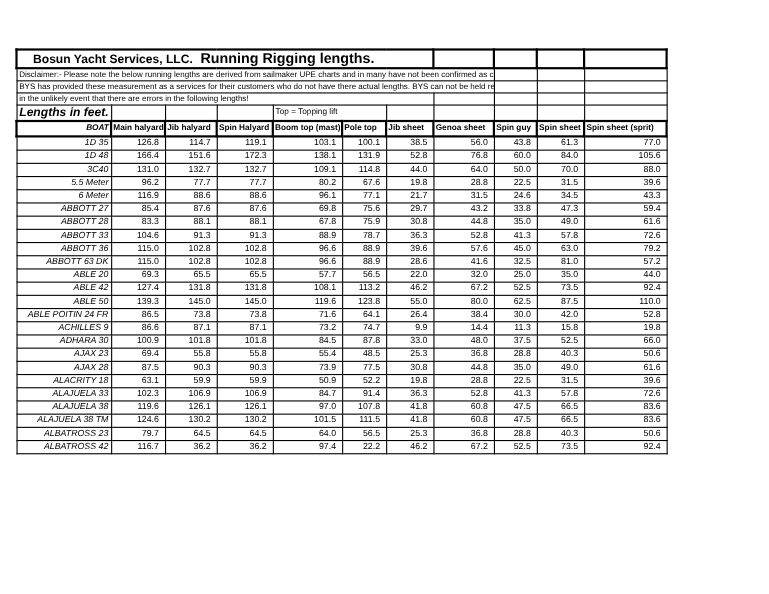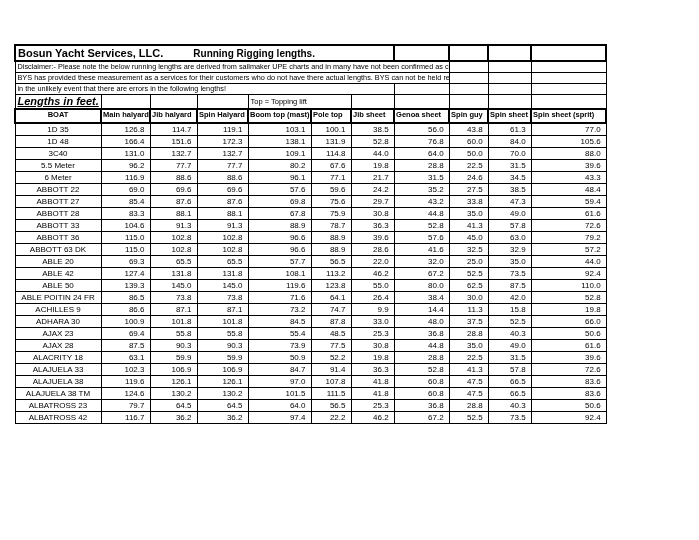--- a/index.html
+++ b/index.html
@@ -14,34 +14,34 @@
     overflow:hidden;white-space:nowrap;vertical-align:middle;
   }
   colgroup col.c0{width:86px}  colgroup col.c1{width:49px}
   colgroup col.c2{width:47px}  colgroup col.c3{width:51px}
   colgroup col.c4{width:63px}  colgroup col.c5{width:40px}
   colgroup col.c6{width:43px}  colgroup col.c7{width:55px}
   colgroup col.c8{width:39px}  colgroup col.c9{width:43px}
   colgroup col.c10{width:75px}
 
   tr.title-row td{border:2px solid #000;height:14px;}
-  .title-company{font-size:11px;font-weight:bold;}
-  .title-sub{font-size:10px;font-weight:bold;margin-left:30px;}
+  .title-company{font-size:11px;font-weight:bold;margin-left:12px;}
+  .title-sub{font-size:13px;font-weight:bold;margin-left:7px;}
 
   tr.disc td{font-size:7.3px;height:10px;}
   tr.lengths td{height:12px;}
-  .lengths-note{font-size:11px;font-weight:bold;font-style:italic;text-decoration:underline;}
+  .lengths-note{font-size:11px;font-weight:bold;font-style:italic;}
   .legend{font-size:7.5px;margin-top:28px;}
 
   tr.header-row td{
     font-weight:bold;font-size:7.5px;border:2px solid #000;height:12px;padding:0 1px;
   }
   tr.data td{height:11px;}
   td.num{text-align:right;padding-right:5px;}
-  td.boat{text-align:center;}
+  td.boat{text-align:right;font-style:italic;}
 </style>
 </head>
 <body>
 
 <div class="sheet">
   <table>
     <colgroup>
       <col class="c0">
         <col class="c1">
         <col class="c2">
@@ -169,33 +169,20 @@
           <td class="num">88.6</td>
           <td class="num">96.1</td>
           <td class="num">77.1</td>
           <td class="num">21.7</td>
           <td class="num">31.5</td>
           <td class="num">24.6</td>
           <td class="num">34.5</td>
           <td class="num">43.3</td>
         </tr>
         <tr class="data">
-          <td class="boat">ABBOTT 22</td>
-          <td class="num">69.0</td>
-          <td class="num">69.6</td>
-          <td class="num">69.6</td>
-          <td class="num">57.6</td>
-          <td class="num">59.6</td>
-          <td class="num">24.2</td>
-          <td class="num">35.2</td>
-          <td class="num">27.5</td>
-          <td class="num">38.5</td>
-          <td class="num">48.4</td>
-        </tr>
-        <tr class="data">
           <td class="boat">ABBOTT 27</td>
           <td class="num">85.4</td>
           <td class="num">87.6</td>
           <td class="num">87.6</td>
           <td class="num">69.8</td>
           <td class="num">75.6</td>
           <td class="num">29.7</td>
           <td class="num">43.2</td>
           <td class="num">33.8</td>
           <td class="num">47.3</td>
@@ -243,21 +230,21 @@
         <tr class="data">
           <td class="boat">ABBOTT 63 DK</td>
           <td class="num">115.0</td>
           <td class="num">102.8</td>
           <td class="num">102.8</td>
           <td class="num">96.6</td>
           <td class="num">88.9</td>
           <td class="num">28.6</td>
           <td class="num">41.6</td>
           <td class="num">32.5</td>
-          <td class="num">32.9</td>
+          <td class="num">81.0</td>
           <td class="num">57.2</td>
         </tr>
         <tr class="data">
           <td class="boat">ABLE 20</td>
           <td class="num">69.3</td>
           <td class="num">65.5</td>
           <td class="num">65.5</td>
           <td class="num">57.7</td>
           <td class="num">56.5</td>
           <td class="num">22.0</td>

